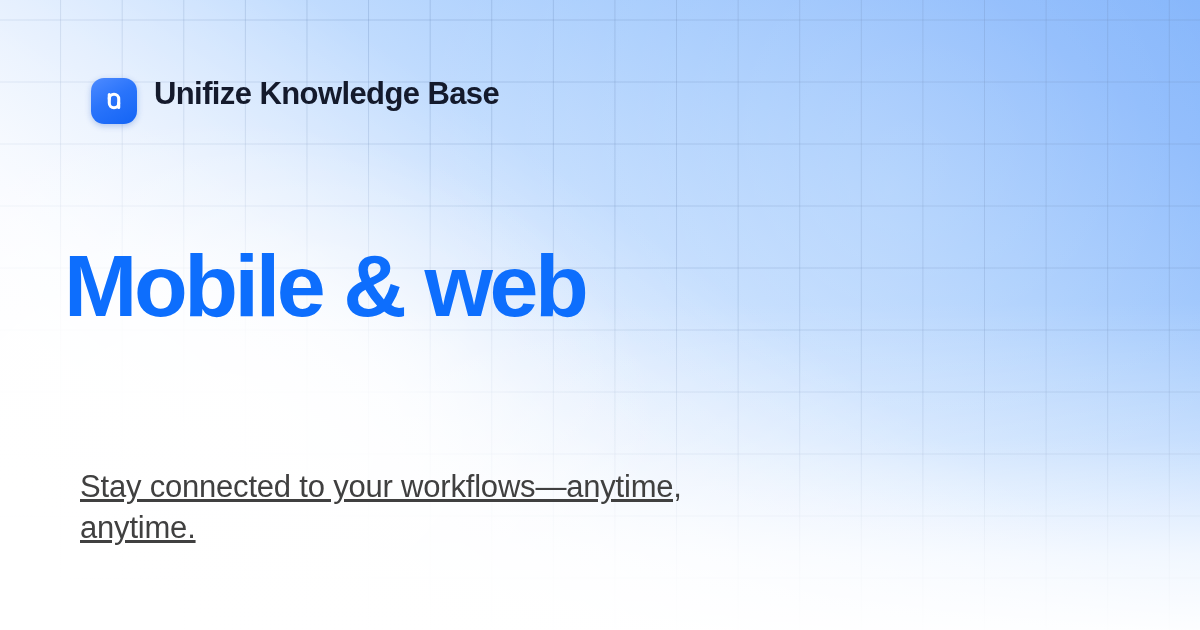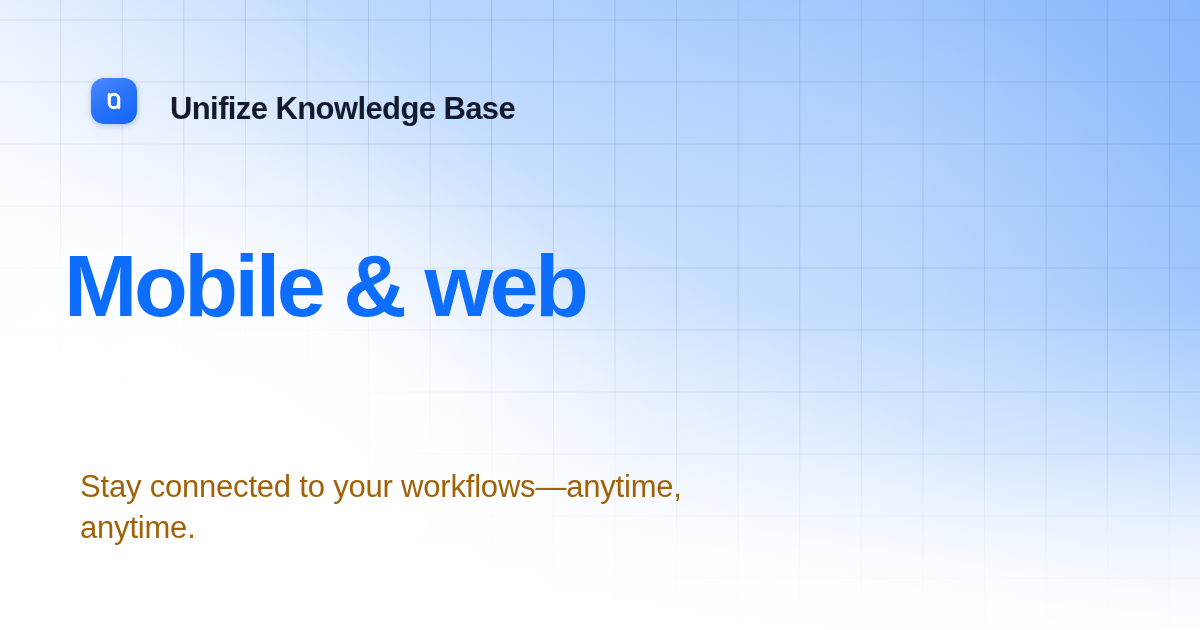--- a/index.html
+++ b/index.html
@@ -115,22 +115,22 @@
   .content {
     position: absolute;
     inset: 0;
   }
 
   .brand-row {
     position: absolute;
     left: 80px;
     top: 78px;
     display: flex;
-    align-items: flex-end;
-    gap: 33px;
+    align-items: flex-start;
+    gap: 17px;
     padding-left: 11px;
   }
 
   .brand-logo {
     width: 46px;
     height: 46px;
     border-radius: 13px;
     background: linear-gradient(150deg, #4e8bff 0%, #2a74fb 45%, #1364f5 100%);
     box-shadow: 0 2px 6px rgba(20, 80, 190, 0.28);
     display: flex;
@@ -168,21 +168,22 @@
   .subtitle {
     position: absolute;
     left: 80px;
     top: 466px;
     width: 800px;
     margin: 0;
     font-size: 31px;
     font-weight: normal;
     line-height: 1.33;
     letter-spacing: -0.2px;
-    color: #a16207;
+    color: #404040;
+    text-decoration: underline;
   }
 
   .subtitle .line { display: block; }
 </style>
 </head>
 <body>
 
 <div class="og-card">
 
   <div class="bg-base"></div>

